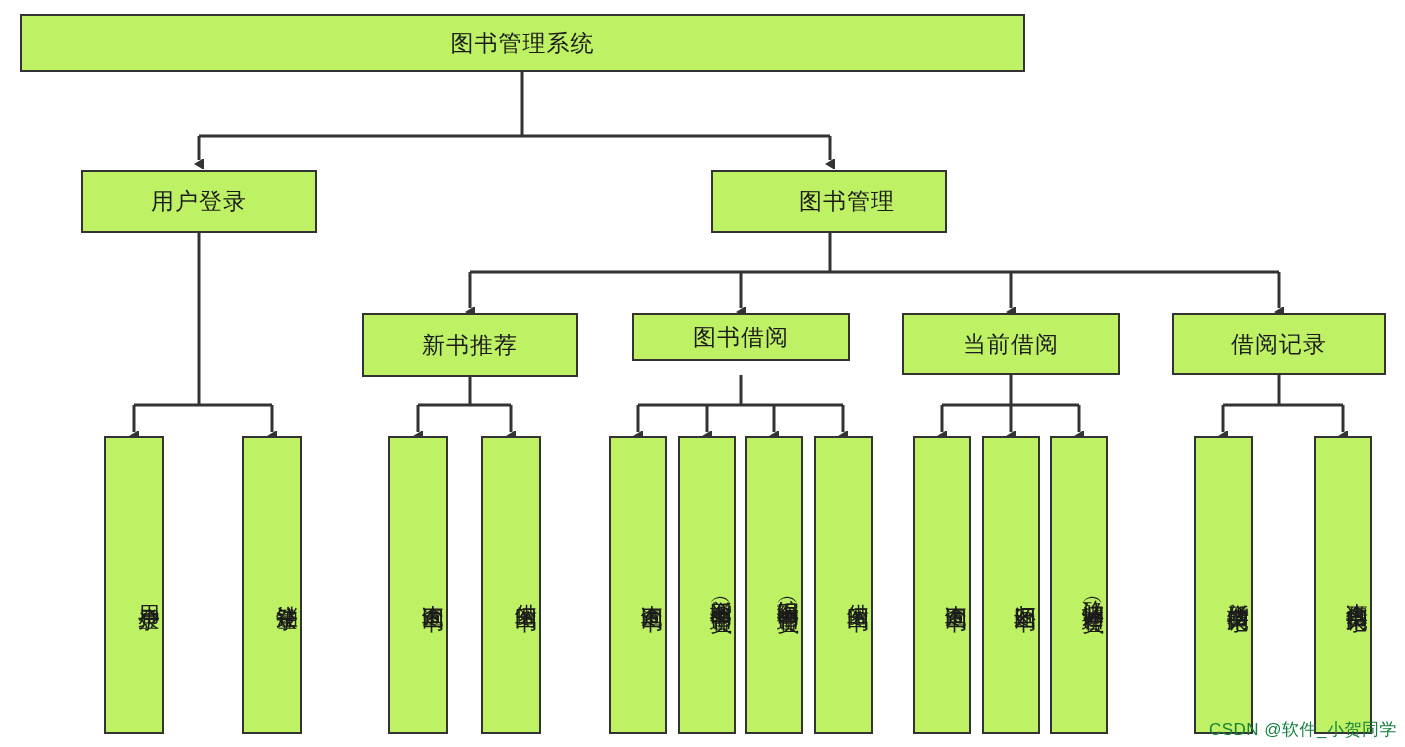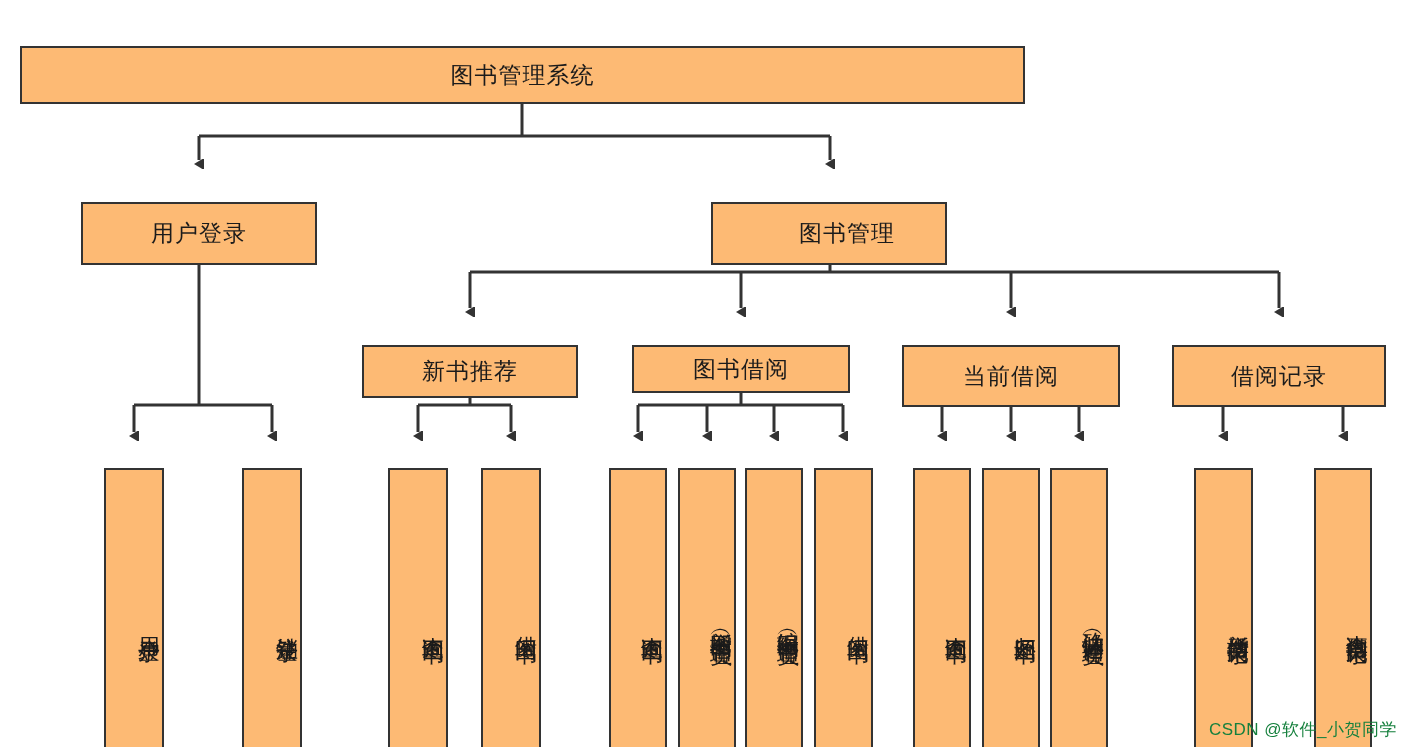--- a/index.html
+++ b/index.html
@@ -5,25 +5,24 @@
   html,body{margin:0;padding:0;background:#ffffff;}
   body{
     font-family:"Liberation Sans","DejaVu Sans",sans-serif;
     width:1405px;height:747px;overflow:hidden;
   }
   #stage{position:relative;width:1405px;height:747px;background:#ffffff;}
   #wires{position:absolute;left:0;top:0;width:1405px;height:747px;}
   .node{
     position:absolute;
     box-sizing:border-box;
-    background:#fdba74;
+    background:#bef264;
     border:2px solid #333333;
     display:flex;align-items:center;justify-content:center;
     color:#1b1b1b;
-    margin-top:32px;
   }
   .node.horiz{font-size:23px;letter-spacing:1px;}
   .node.vert{
     font-size:22px;
     line-height:1.16;
     writing-mode:vertical-rl;
     text-orientation:upright;
     padding-top:12px;
     align-items:flex-start;
     justify-content:center;
@@ -96,21 +95,21 @@
     <span class="lbl">图书管理系统</span>
   </div>
 
   <div class="node horiz" style="left:81px;top:170px;width:236px;height:63px;">
     <span class="lbl">用户登录</span>
   </div>
   <div class="node horiz" style="left:711px;top:170px;width:236px;height:63px;padding-left:36px;">
     <span class="lbl">图书管理</span>
   </div>
 
-  <div class="node horiz" style="left:362px;top:313px;width:216px;height:53px;">
+  <div class="node horiz" style="left:362px;top:313px;width:216px;height:64px;">
     <span class="lbl">新书推荐</span>
   </div>
   <div class="node horiz" style="left:632px;top:313px;width:218px;height:48px;">
     <span class="lbl">图书借阅</span>
   </div>
   <div class="node horiz" style="left:902px;top:313px;width:218px;height:62px;">
     <span class="lbl">当前借阅</span>
   </div>
   <div class="node horiz" style="left:1172px;top:313px;width:214px;height:62px;">
     <span class="lbl">借阅记录</span>

